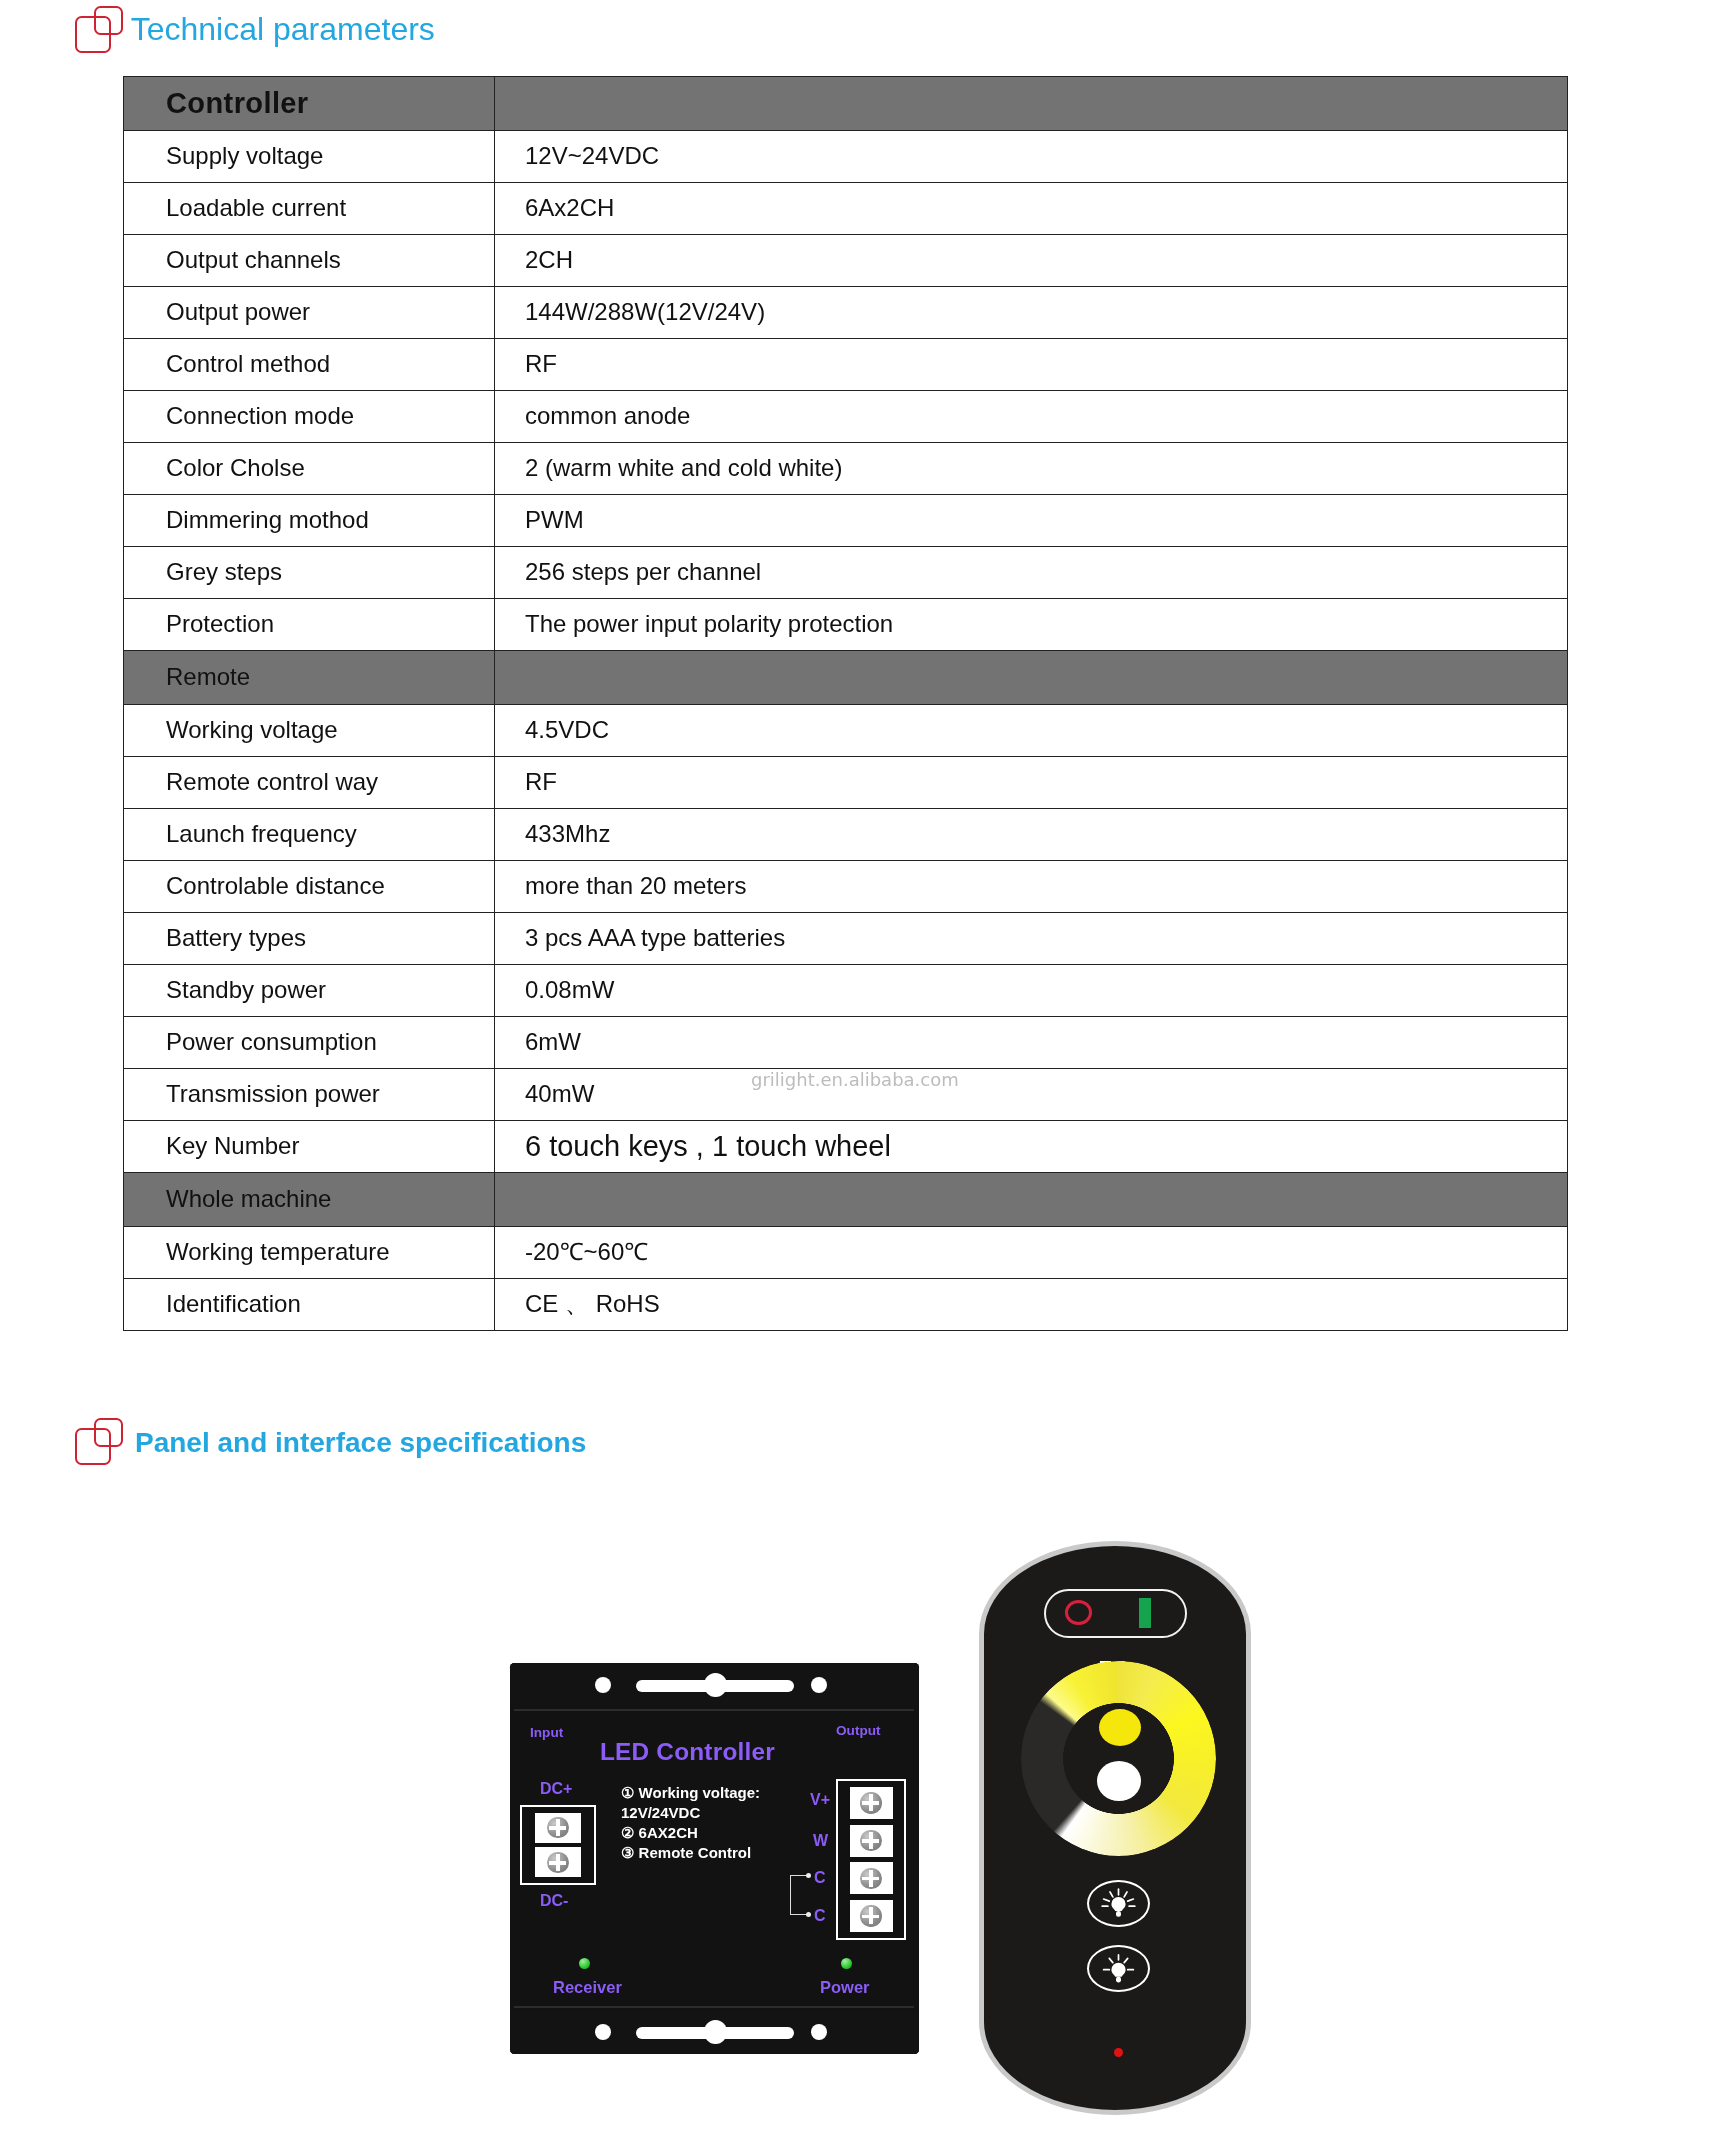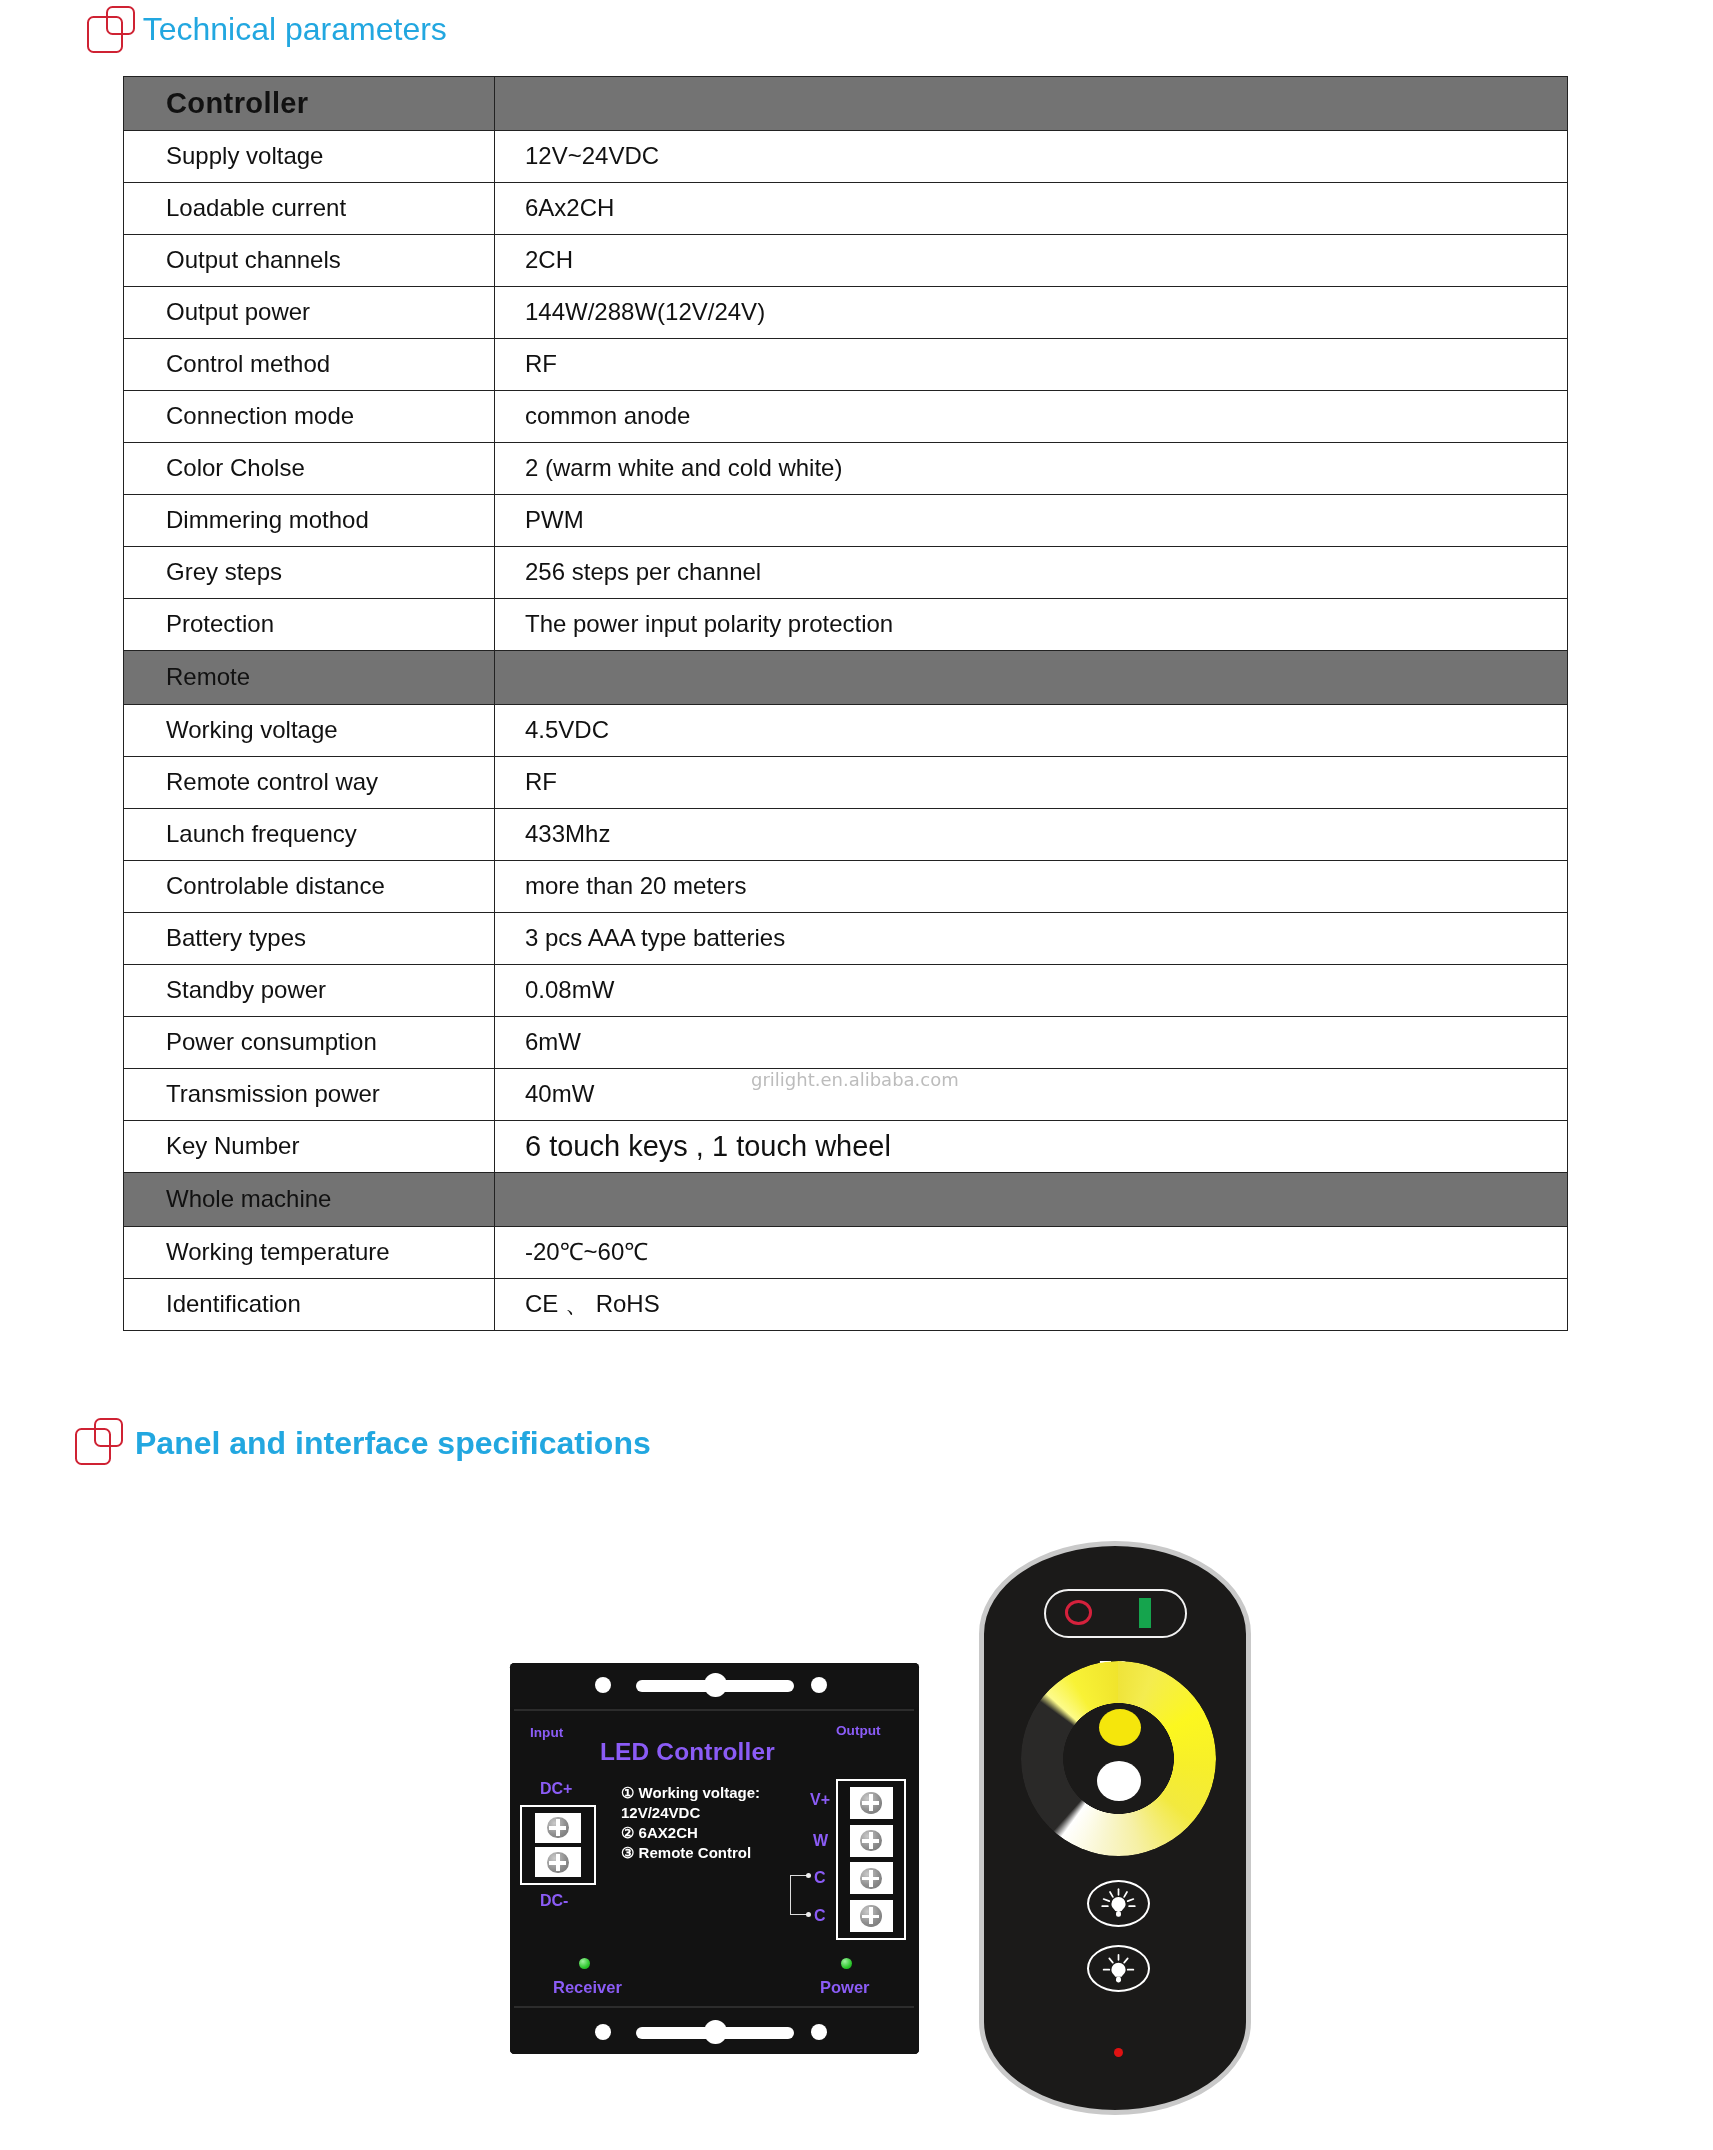--- a/index.html
+++ b/index.html
@@ -7,31 +7,31 @@
   body {
     width:1713px; height:2151px;
     background:#ffffff;
     font-family:"Liberation Sans", sans-serif;
     position:relative;
     overflow:hidden;
   }
 
   
   .section-head { position:absolute; display:flex; align-items:center; }
-  #head-tech { left:87px; top:5.7px; }
+  #head-tech { left:75px; top:5.7px; }
   #head-panel { left:75px; top:1418px; }
 
   .sq-icon { position:relative; width:50px; height:50px; flex:0 0 50px; }
   .sq-icon .sq { position:absolute; border:2.2px solid #cf2233; border-radius:6.5px; }
   .sq-icon .sq-back { left:0; top:10px; width:36px; height:37px; }
   .sq-icon .sq-front { left:18.6px; top:0; width:29px; height:29px; }
 
   .head-text { color:#22a7e0; letter-spacing:0px; white-space:nowrap; }
   #head-tech .head-text { font-size:32px; font-weight:400; margin-left:5.7px; margin-top:-2.2px; }
-  #head-panel .head-text { font-size:32px; font-weight:bold; margin-left:10px; margin-top:0; }
+  #head-panel .head-text { font-size:28px; font-weight:bold; margin-left:10px; margin-top:0; }
 
   
   #spec-table {
     position:absolute; left:123px; top:76px;
     width:1445px;
     border-collapse:collapse;
     table-layout:fixed;
   }
   #spec-table td {
     border:1.4px solid #222;

